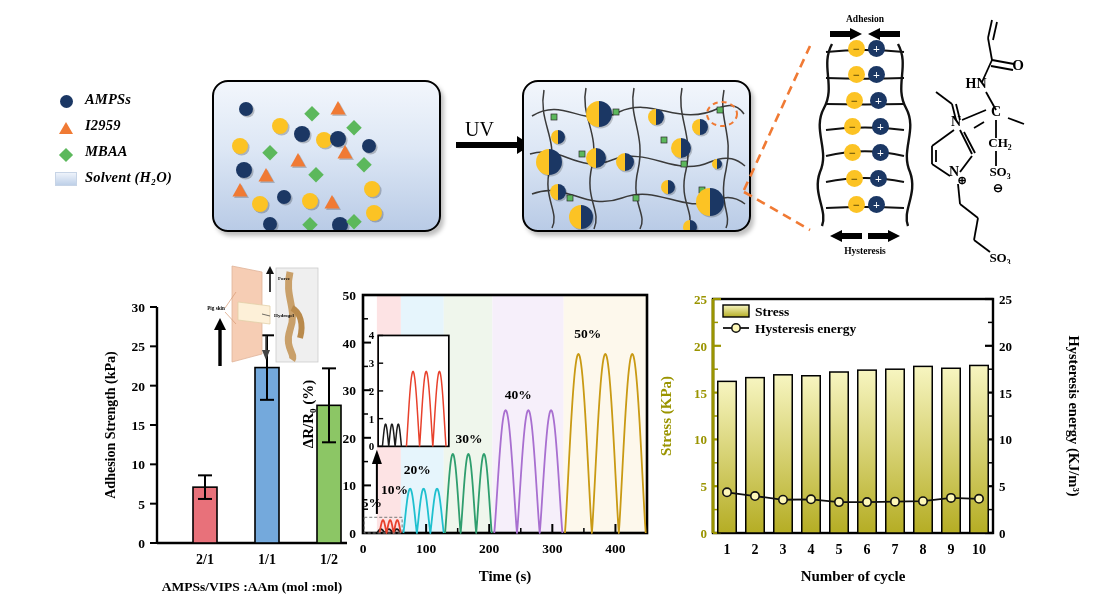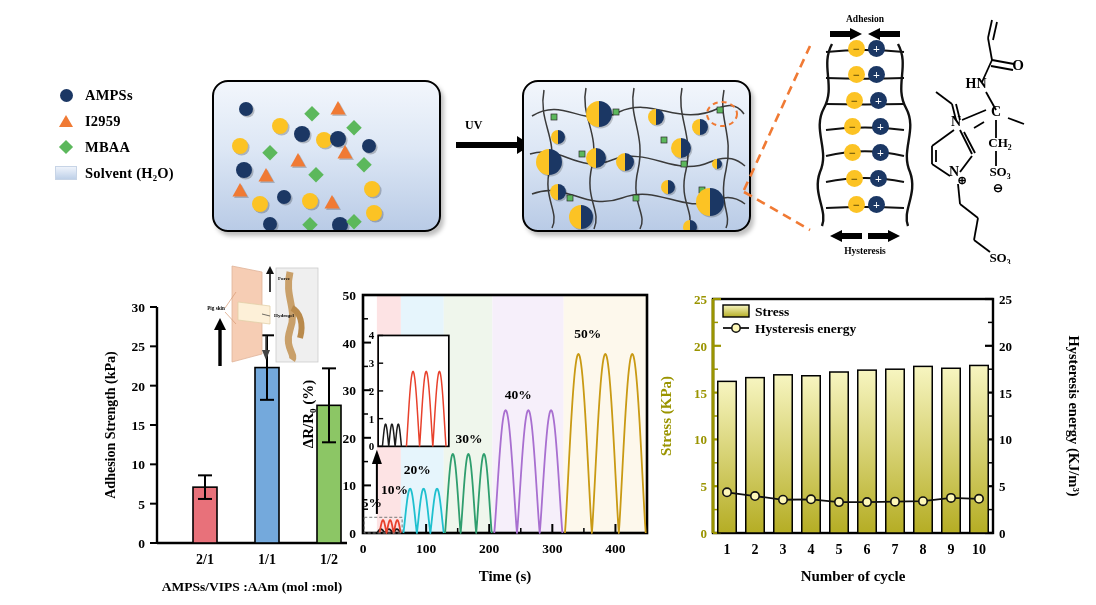--- a/index.html
+++ b/index.html
@@ -1,37 +1,37 @@
 <!DOCTYPE html>
 <html><head>
 <meta charset="utf-8">
 <style>
   html,body{margin:0;padding:0;background:#ffffff;}
   body{width:1096px;height:605px;position:relative;overflow:hidden;
        font-family:"Liberation Serif",serif;color:#000;}
   .abs{position:absolute;}
   
   #legend{left:55px;top:82px;width:170px;}
-  .leg-row{display:flex;align-items:center;height:26px;}
+  .leg-row{display:flex;align-items:flex-end;height:26px;font-style:italic;}
   .leg-mark{width:22px;display:flex;justify-content:center;align-items:center;}
   .leg-txt{font-weight:bold;font-size:14.5px;margin-left:8px;letter-spacing:.2px;}
   .dot-navy{width:13px;height:13px;border-radius:50%;background:#1b3764;}
   .dot-yellow{width:13px;height:13px;border-radius:50%;background:#fcc324;}
   .tri-orange{width:0;height:0;border-left:7px solid transparent;border-right:7px solid transparent;
               border-bottom:12px solid #f07a34;}
   .dia-green{width:10px;height:10px;background:#5cb85c;transform:rotate(45deg);}
   .solv-box{width:20px;height:12px;background:linear-gradient(180deg,#eef3fb 0%,#bed0e8 100%);
             border:1px solid #c7d4e6;}
   
   .hydrobox{border:2.5px solid #000;border-radius:16px;
             background:linear-gradient(180deg,#f2f6fc 0%,#dde7f5 45%,#b9cbe6 100%);
             box-shadow:3px 4px 4px rgba(0,0,0,.25);}
   #box1{left:212px;top:80px;width:225px;height:148px;}
   #box2{left:522px;top:80px;width:225px;height:148px;}
-  .uv-label{left:465px;top:118px;font-weight:bold;font-size:12px;}
+  .uv-label{left:465px;top:118px;font-weight:normal;font-size:20px;}
   .uv-arrow{left:456px;top:142px;width:62px;height:6px;background:#000;}
   .uv-arrow:after{content:"";position:absolute;right:-13px;top:-6px;width:0;height:0;
      border-top:9px solid transparent;border-bottom:9px solid transparent;border-left:14px solid #000;}
   
   #zipper{left:806px;top:14px;width:118px;height:248px;}
   .zlabel{font-weight:bold;font-size:9.5px;text-align:center;width:100%;}
   .ion{position:absolute;width:17px;height:17px;border-radius:50%;display:flex;
        align-items:center;justify-content:center;color:#fff;font-weight:bold;font-size:12px;line-height:1;}
   .ion-neg{background:#fcc324;color:#4a3a00;}
   .ion-pos{background:#1b3764;}

